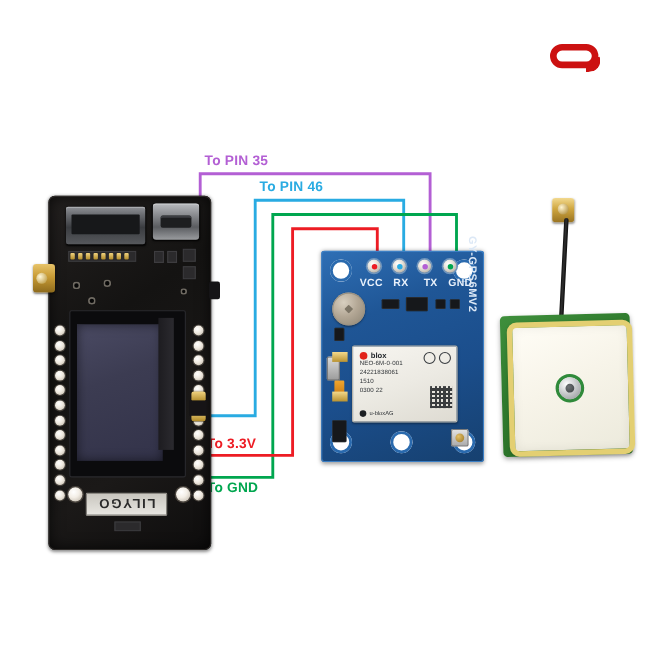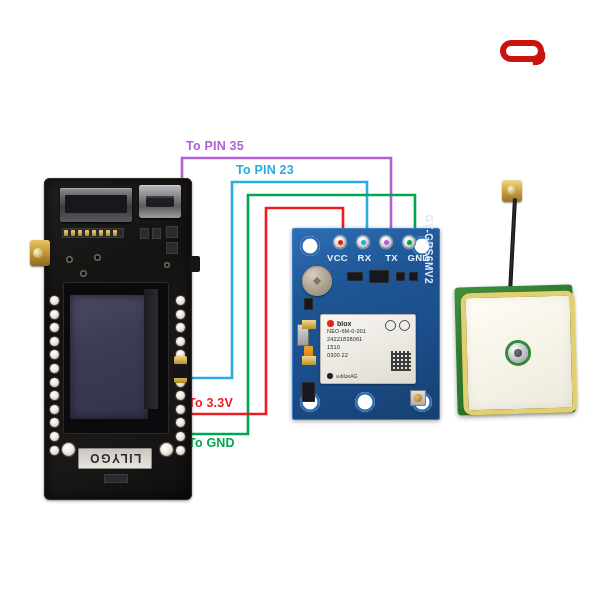--- a/index.html
+++ b/index.html
@@ -213,21 +213,21 @@
 
     <polyline points="182,378 232,378 232,182 367,182 367,236" fill="none" stroke="#29abe2" stroke-width="2.6" stroke-linejoin="miter"></polyline>
 
     <polyline points="184,434 248,434 248,195 415,195 415,236" fill="none" stroke="#00a64f" stroke-width="2.6" stroke-linejoin="miter"></polyline>
 
     <polyline points="184,414 266,414 266,208 343,208 343,236" fill="none" stroke="#ed1c24" stroke-width="2.6" stroke-linejoin="miter"></polyline>
   </svg>
 
   <div class="wlabel" style="left:186px;top:139px;color:#b35fd4;">To PIN 35</div>
 
-  <div class="wlabel" style="left:236px;top:163px;color:#29abe2;">To PIN 23</div>
+  <div class="wlabel" style="left:236px;top:163px;color:#29abe2;">To PIN 46</div>
 
   <div class="wlabel" style="left:188px;top:396px;color:#ed1c24;">To 3.3V</div>
 
   <div class="wlabel" style="left:188px;top:436px;color:#00a64f;">To GND</div>
 
   <div id="lilygo">
     <div class="pcbedge"></div>
 
     <div id="sma"></div>
     <div id="sdslot"></div>

